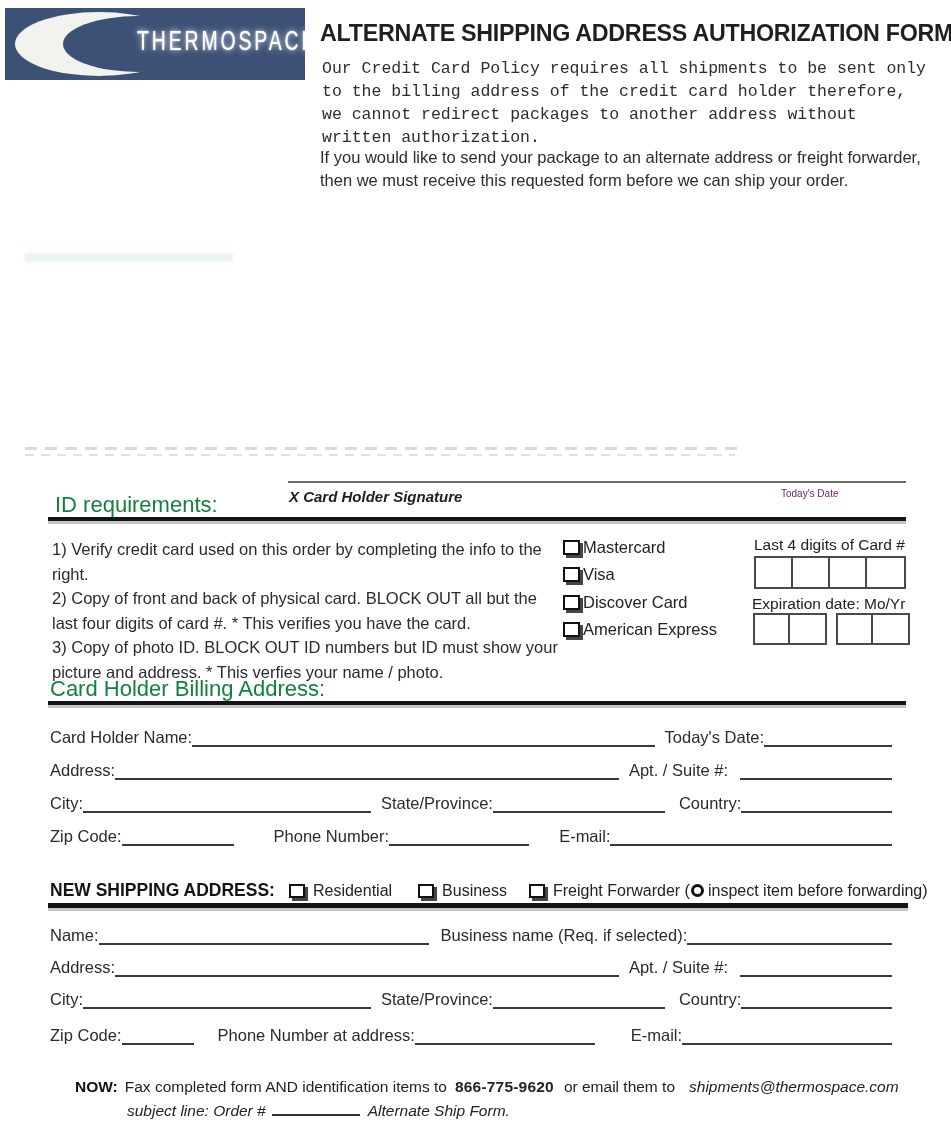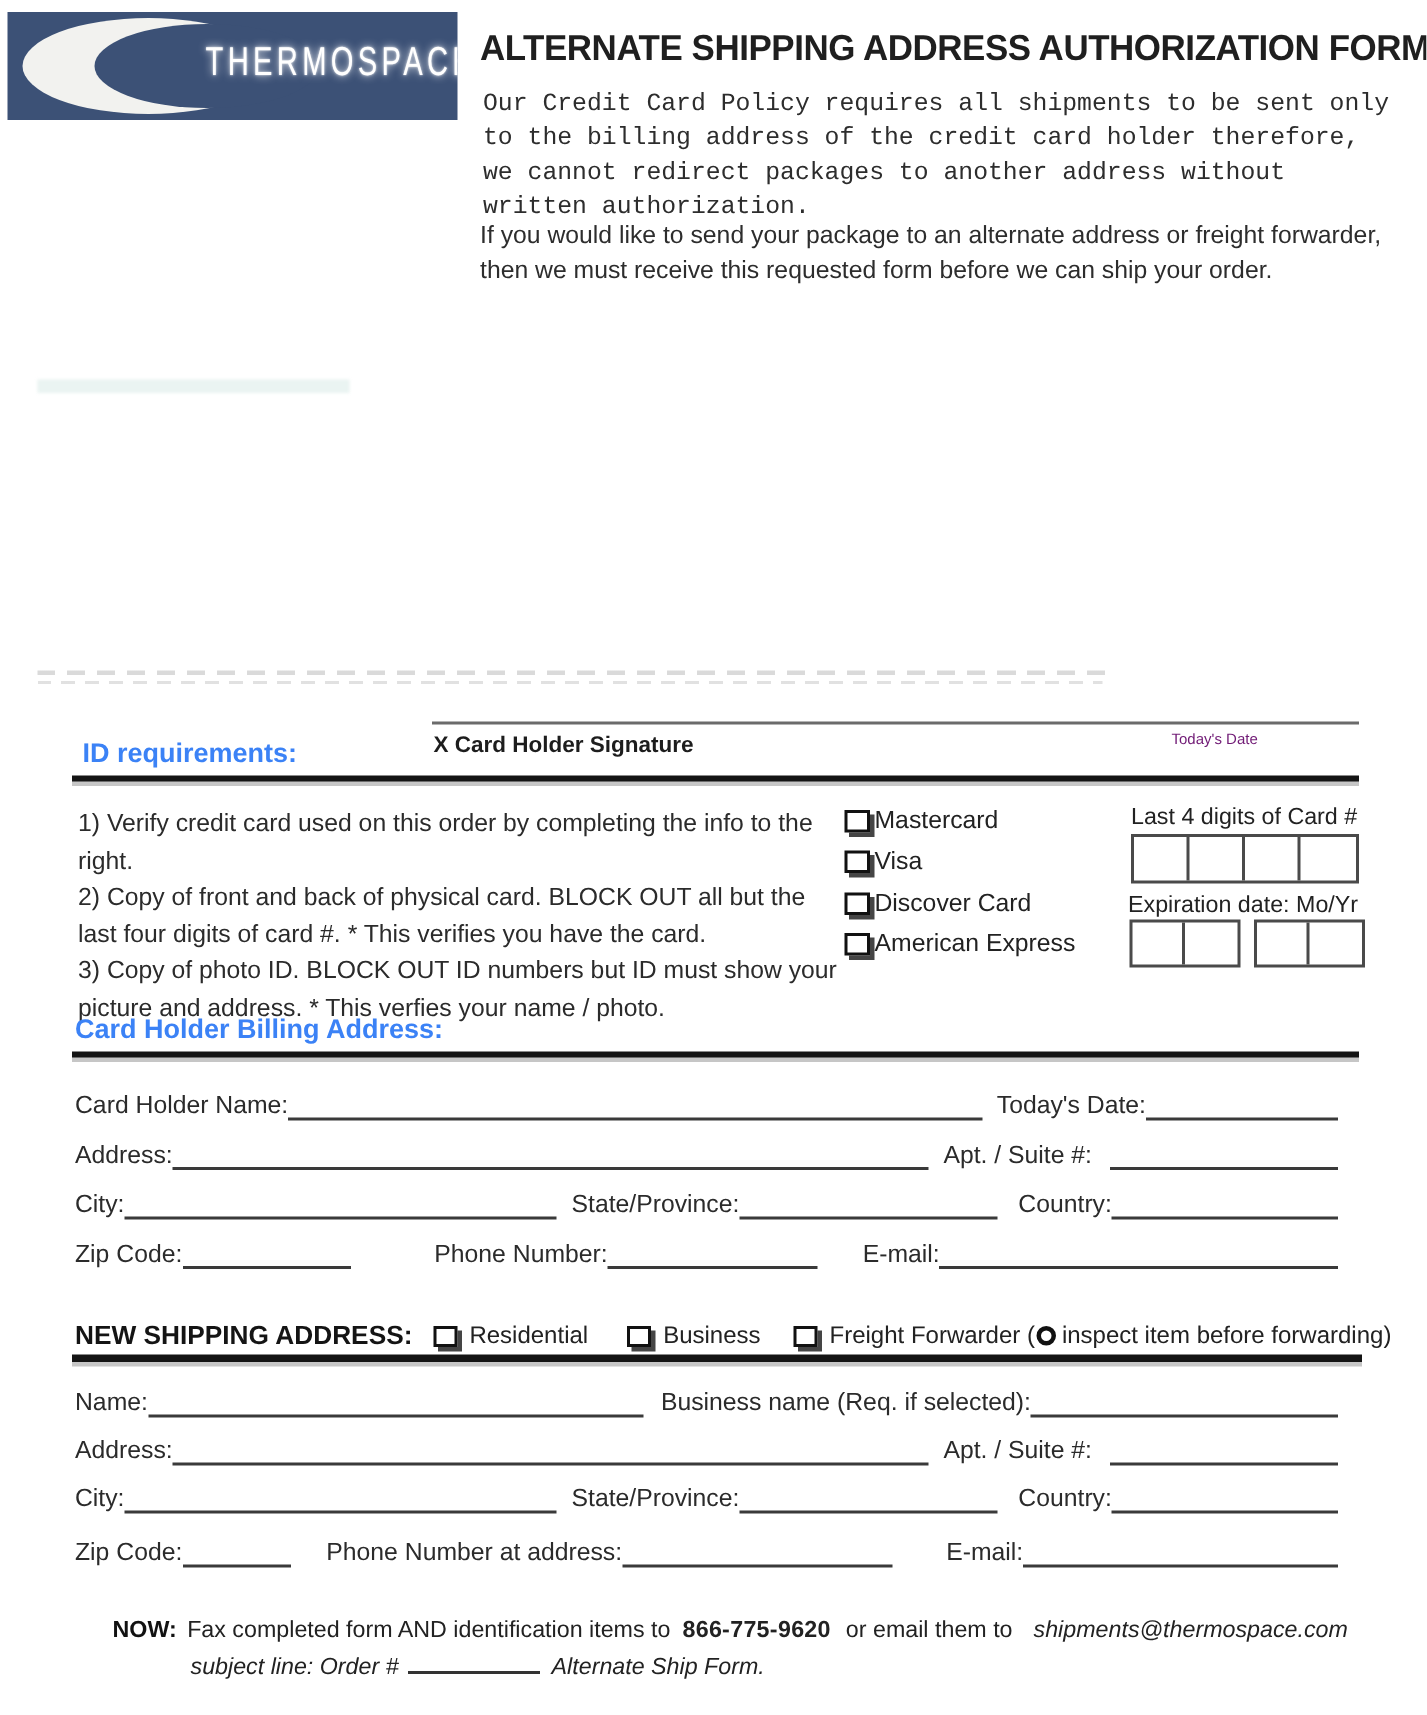--- a/index.html
+++ b/index.html
@@ -32,24 +32,24 @@
   .intro-1 { position:absolute; left:322px; top:57px; width:608px; font-size:16.5px; line-height:23px; color:#2d2d2d;font-family:Liberation Mono, monospace; }
   .intro-2 { position:absolute; left:320px; top:146px; width:632px; font-size:16.5px; line-height:23px; color:#2d2d2d; }
   
   .smudge { position:absolute; left:25px; top:253px; width:208px; height:9px; background:rgba(160,205,195,.22); filter:blur(1px); }
   .ghost-line-1 { position:absolute; left:25px; top:447px; width:716px; height:3px;
     background:repeating-linear-gradient(90deg, rgba(70,70,70,.20) 0 12px, transparent 12px 20px); }
   .ghost-line-2 { position:absolute; left:25px; top:454px; width:710px; height:2px;
     background:repeating-linear-gradient(90deg, rgba(70,70,70,.16) 0 9px, transparent 9px 16px); }
   
   .sig-line { position:absolute; left:288px; top:481px; width:618px; height:0; border-top:2.5px solid #6b6b6b; }
-  .sig-label { position:absolute; left:289px; top:488px; font-size:15px; font-weight:bold; color:#1d1d1d; }
+  .sig-label { position:absolute; left:289px; top:488px; font-size:15px; font-weight:bold; color:#1d1d1d;font-style:italic; }
   .sig-date-label { position:absolute; left:781px; top:488px; font-size:10px; color:#701a75; }
   
-  .section-heading { position:absolute; font-size:18px; font-weight:bold; color:#3b82f6; white-space:nowrap; }
+  .section-heading { position:absolute; font-size:22px; font-weight:normal; color:#15803d; white-space:nowrap; }
   .h-idreq { left:55px; top:492px; }
   .h-billing { left:50px; top:676px; }
   .rule { position:absolute; height:4px; background:#141414; box-shadow:0 3px 0 #c6c6c6; }
   .rule-1 { left:48px; top:517px; width:858px; }
   .rule-2 { left:48px; top:701px; width:858px; }
   .rule-3 { left:48px; top:903px; width:860px; height:4.5px; }
   
   .req-list { position:absolute; left:52px; top:537px; width:514px; font-size:16.5px; line-height:24.6px; color:#2b2b2b; }
   
   .card-options { position:absolute; left:563px; top:539px; }
@@ -180,21 +180,21 @@
     <span class="lbl">City:</span>
     <div class="fline" style="width:288px;"></div>
     <span class="lbl" style="margin-left:10px;">State/Province:</span>
     <div class="fline" style="width:172px;"></div>
     <span class="lbl" style="margin-left:14px;">Country:</span>
     <div class="fline grow"></div>
   </div>
   <div class="frow b-r4">
     <span class="lbl">Zip Code:</span>
     <div class="fline" style="width:112px;"></div>
-    <span class="lbl" style="margin-left:56px;">Phone Number:</span>
+    <span class="lbl" style="margin-left:40px;">Phone Number:</span>
     <div class="fline" style="width:140px;"></div>
     <span class="lbl" style="margin-left:30px;">E-mail:</span>
     <div class="fline grow"></div>
   </div>
 
   <div class="ship-header">
     <span class="ship-title">NEW SHIPPING ADDRESS:</span>
     <span class="ship-opt gap-a">
       <span class="cb"></span>
       <span>Residential</span>

